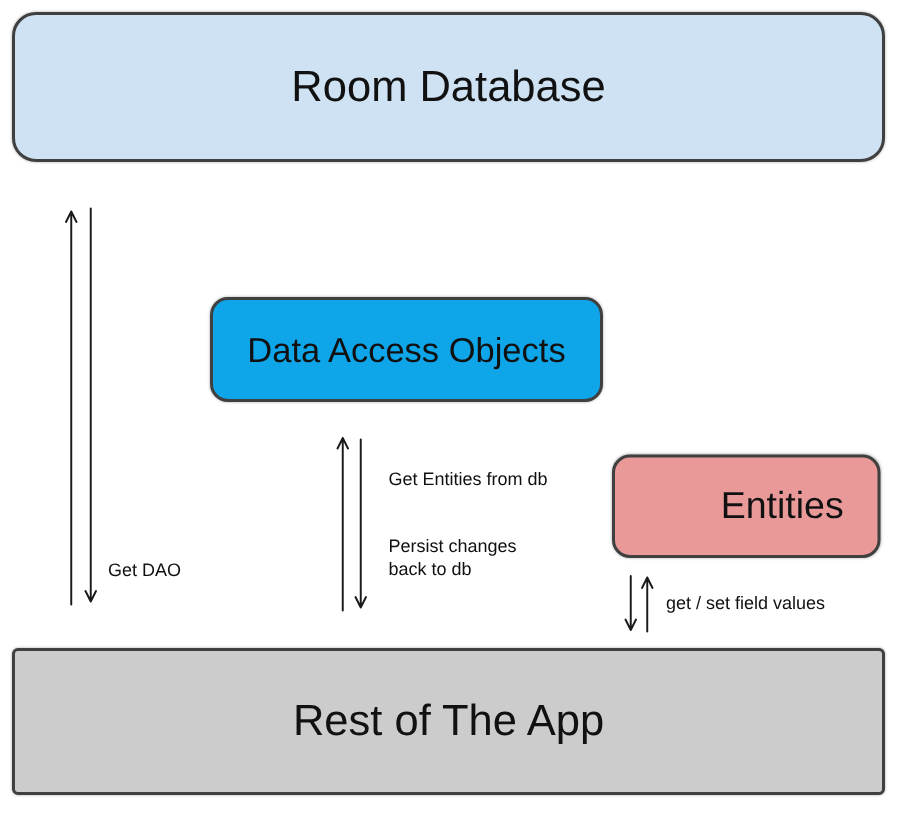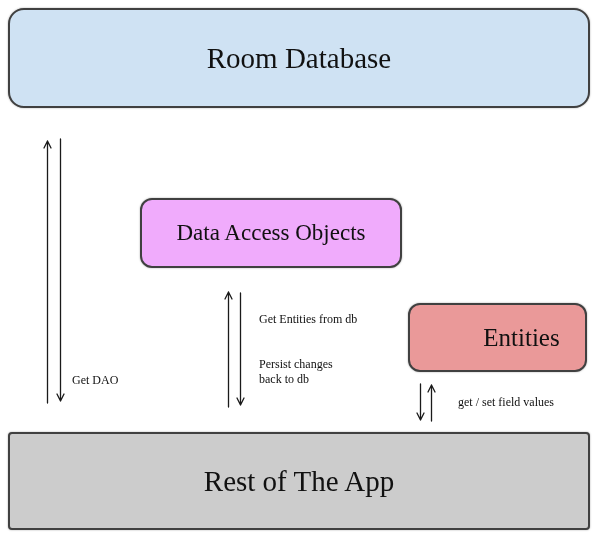--- a/index.html
+++ b/index.html
@@ -1,48 +1,48 @@
 <!DOCTYPE html>
 <html><head>
 <meta charset="utf-8">
 <style>
   html,body{margin:0;padding:0;background:#ffffff;}
   .canvas{
     position:relative;width:600px;height:542px;background:#ffffff;overflow:hidden;
-    font-family:Liberation Serif, serif;
+    font-family:Liberation Sans, sans-serif;
   }
   .box{
     position:absolute;display:flex;align-items:center;justify-content:center;
     border:2px solid #404040;box-sizing:border-box;color:#111;
     box-shadow:0 0 2px rgba(0,0,0,0.35);
   }
   .box-room     {left:8px;  top:8px;   width:582px;height:100px;border-radius:16px;font-size:29px;}
   .box-dao      {left:140px;top:198px; width:262px;height:70px; border-radius:12px;font-size:23px;}
   .box-entities {left:408px;top:303px; width:179px;height:69px; border-radius:12px;font-size:25px;}
   .box-rest     {left:8px;  top:432px; width:582px;height:98px; border-radius:4px;font-size:29px;}
   .arrows{position:absolute;left:0;top:0;width:600px;height:542px;pointer-events:none;}
   .arrow-label{
     position:absolute;font-size:12px;line-height:15px;color:#101010;white-space:nowrap;
     text-shadow:0 0 2px #fff,0 0 2px #fff,0 0 3px #fff;
   }
   .lbl-get-dao      {left:72px; top:373px;}
   .lbl-get-entities {left:259px;top:312px;}
   .lbl-persist      {left:259px;top:357px;white-space:normal;width:120px;}
-  .lbl-get-set      {left:458px;top:395px;}
+  .lbl-get-set      {left:444px;top:395px;}
 </style>
 </head>
 <body>
 
 <div class="canvas">
 
   <div class="box box-room" style="background-color: rgb(207, 226, 243);">
     <span>Room Database</span>
   </div>
 
-  <div class="box box-dao" style="background-color: #f0abfc;">
+  <div class="box box-dao" style="background-color: #0ea5e9;">
     <span>Data Access Objects</span>
   </div>
 
   <div class="box box-entities" style="background-color: rgb(234, 153, 153); padding-left: 48px;">
     <span>Entities</span>
   </div>
 
   <div class="box box-rest" style="background-color: rgb(204, 204, 204);">
     <span>Rest of The App</span>
   </div>

